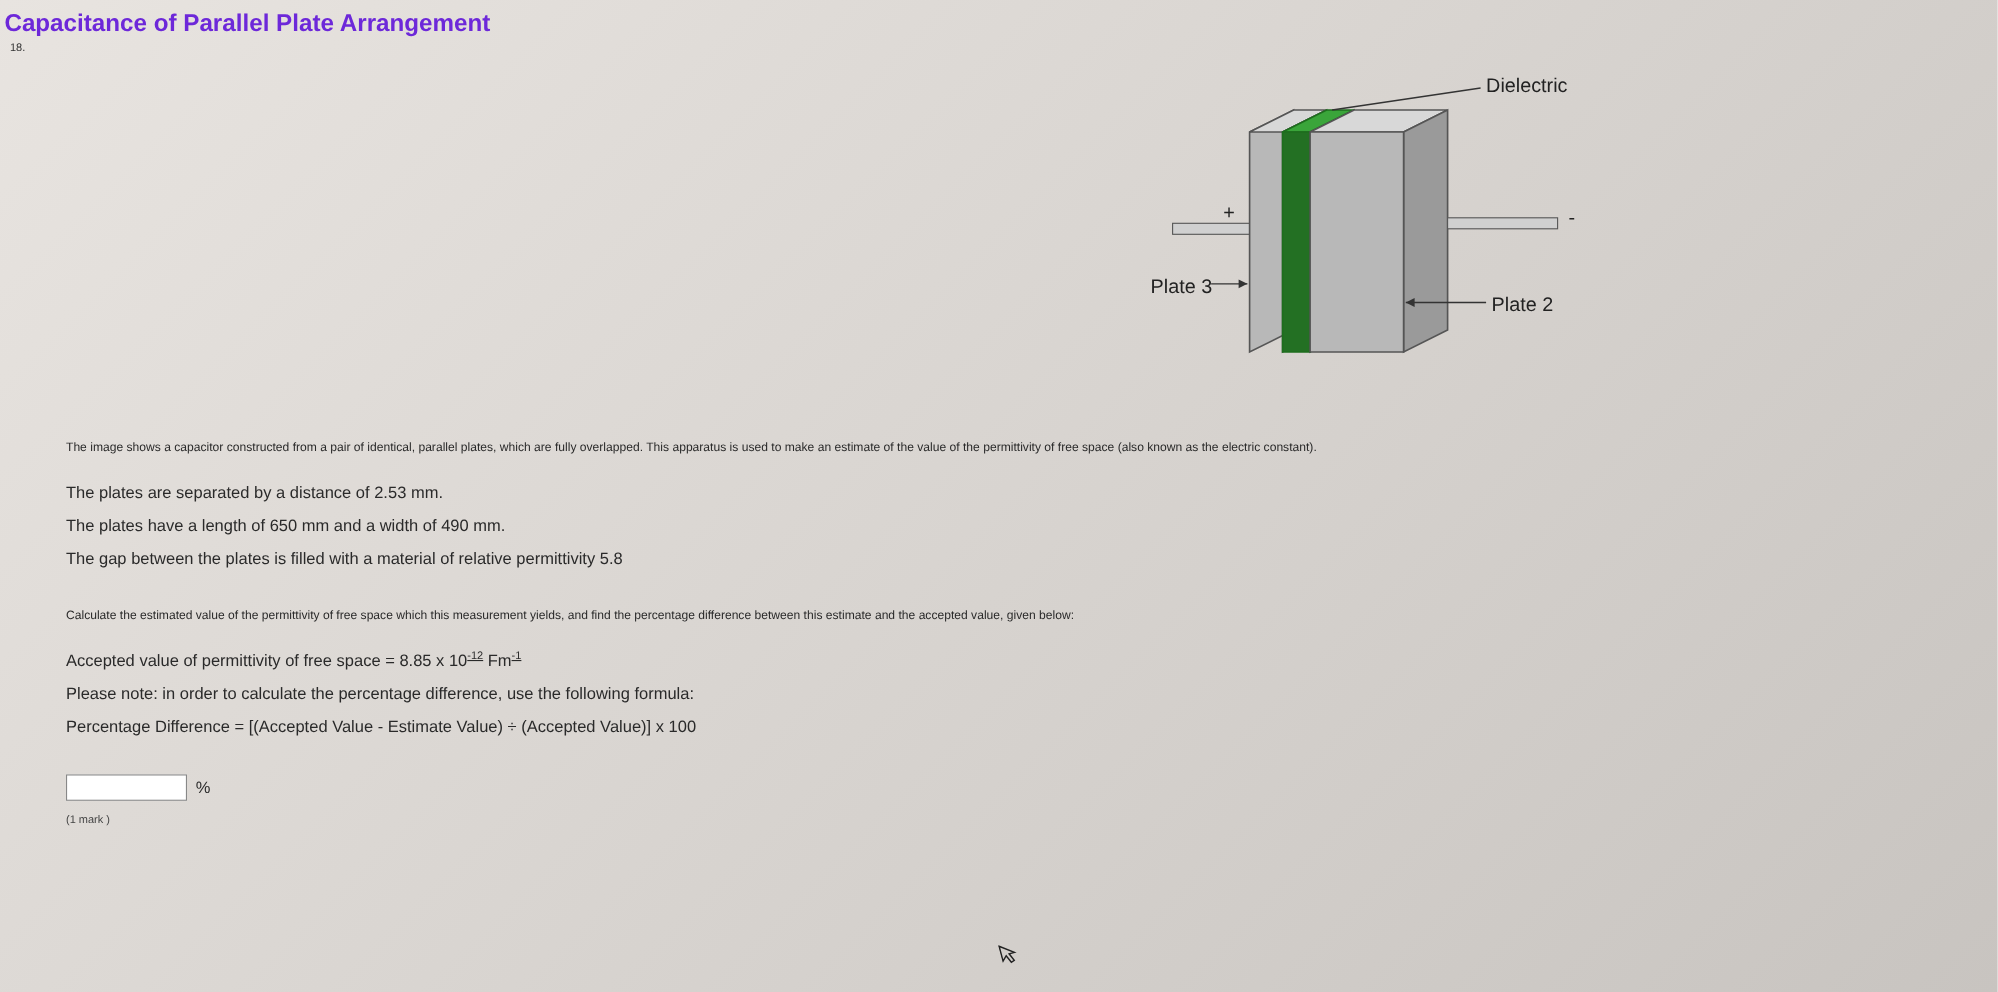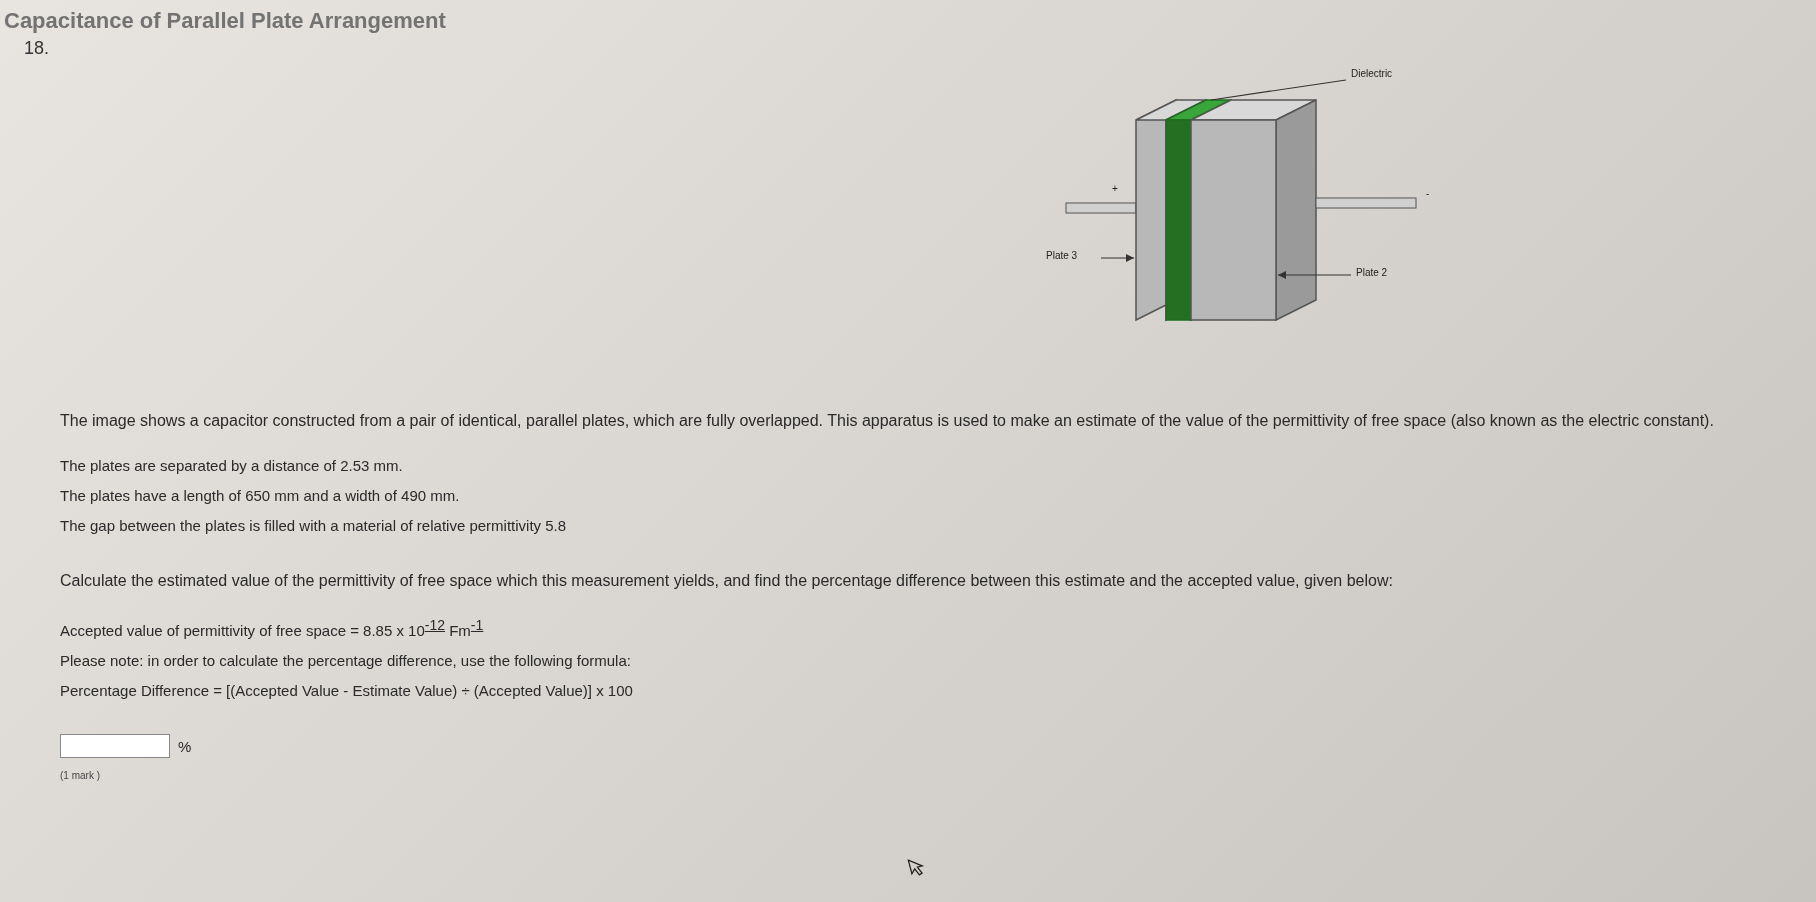--- a/index.html
+++ b/index.html
@@ -9,53 +9,53 @@
     width: 1816px;
     height: 902px;
     padding: 0;
     color: #2a2a2a;
     position: relative;
     overflow: hidden;
   }
   .page-title {
     font-size: 22px;
     font-weight: bold;
-    color: #737373;
+    color: #6d28d9;
     padding: 8px 0 0 4px;
   }
   .question-number {
-    font-size: 18px;
+    font-size: 10px;
     color: #333;
-    padding: 4px 0 0 24px;
+    padding: 4px 0 0 9px;
   }
   .diagram-area {
     position: absolute;
     top: 70px;
     right: 310px;
     width: 450px;
     height: 270px;
   }
   .content {
     padding-top: 350px;
     padding-left: 60px;
     padding-right: 40px;
   }
   .para {
-    font-size: 16px;
+    font-size: 11px;
     color: #2a2a2a;
     line-height: 1.5;
     margin-bottom: 18px;
   }
   .detail-line {
     font-size: 15px;
     color: #2a2a2a;
     line-height: 2.0;
   }
   .block { margin-bottom: 28px; }
-  .sup { font-size: 14px; vertical-align: super; text-decoration: underline; }
+  .sup { font-size: 10px; vertical-align: super; text-decoration: underline; }
   .answer-row {
     display: flex;
     align-items: center;
     gap: 8px;
     margin-top: 20px;
   }
   .answer-input {
     width: 110px;
     height: 24px;
     border: 1px solid #888;
@@ -71,21 +71,21 @@
   }
   .cursor-icon {
     position: absolute;
     bottom: 20px;
     left: 910px;
     font-size: 18px;
     color: #222;
     transform: rotate(-15deg);
   }
   .diagram-label {
-    font-size: 10px;
+    font-size: 18px;
     color: #222;
     position: absolute;
   }
 </style>
 </head>
 <body>
 
 <div class="page-title">Capacitance of Parallel Plate Arrangement</div>
 <div class="question-number">18.</div>
 

